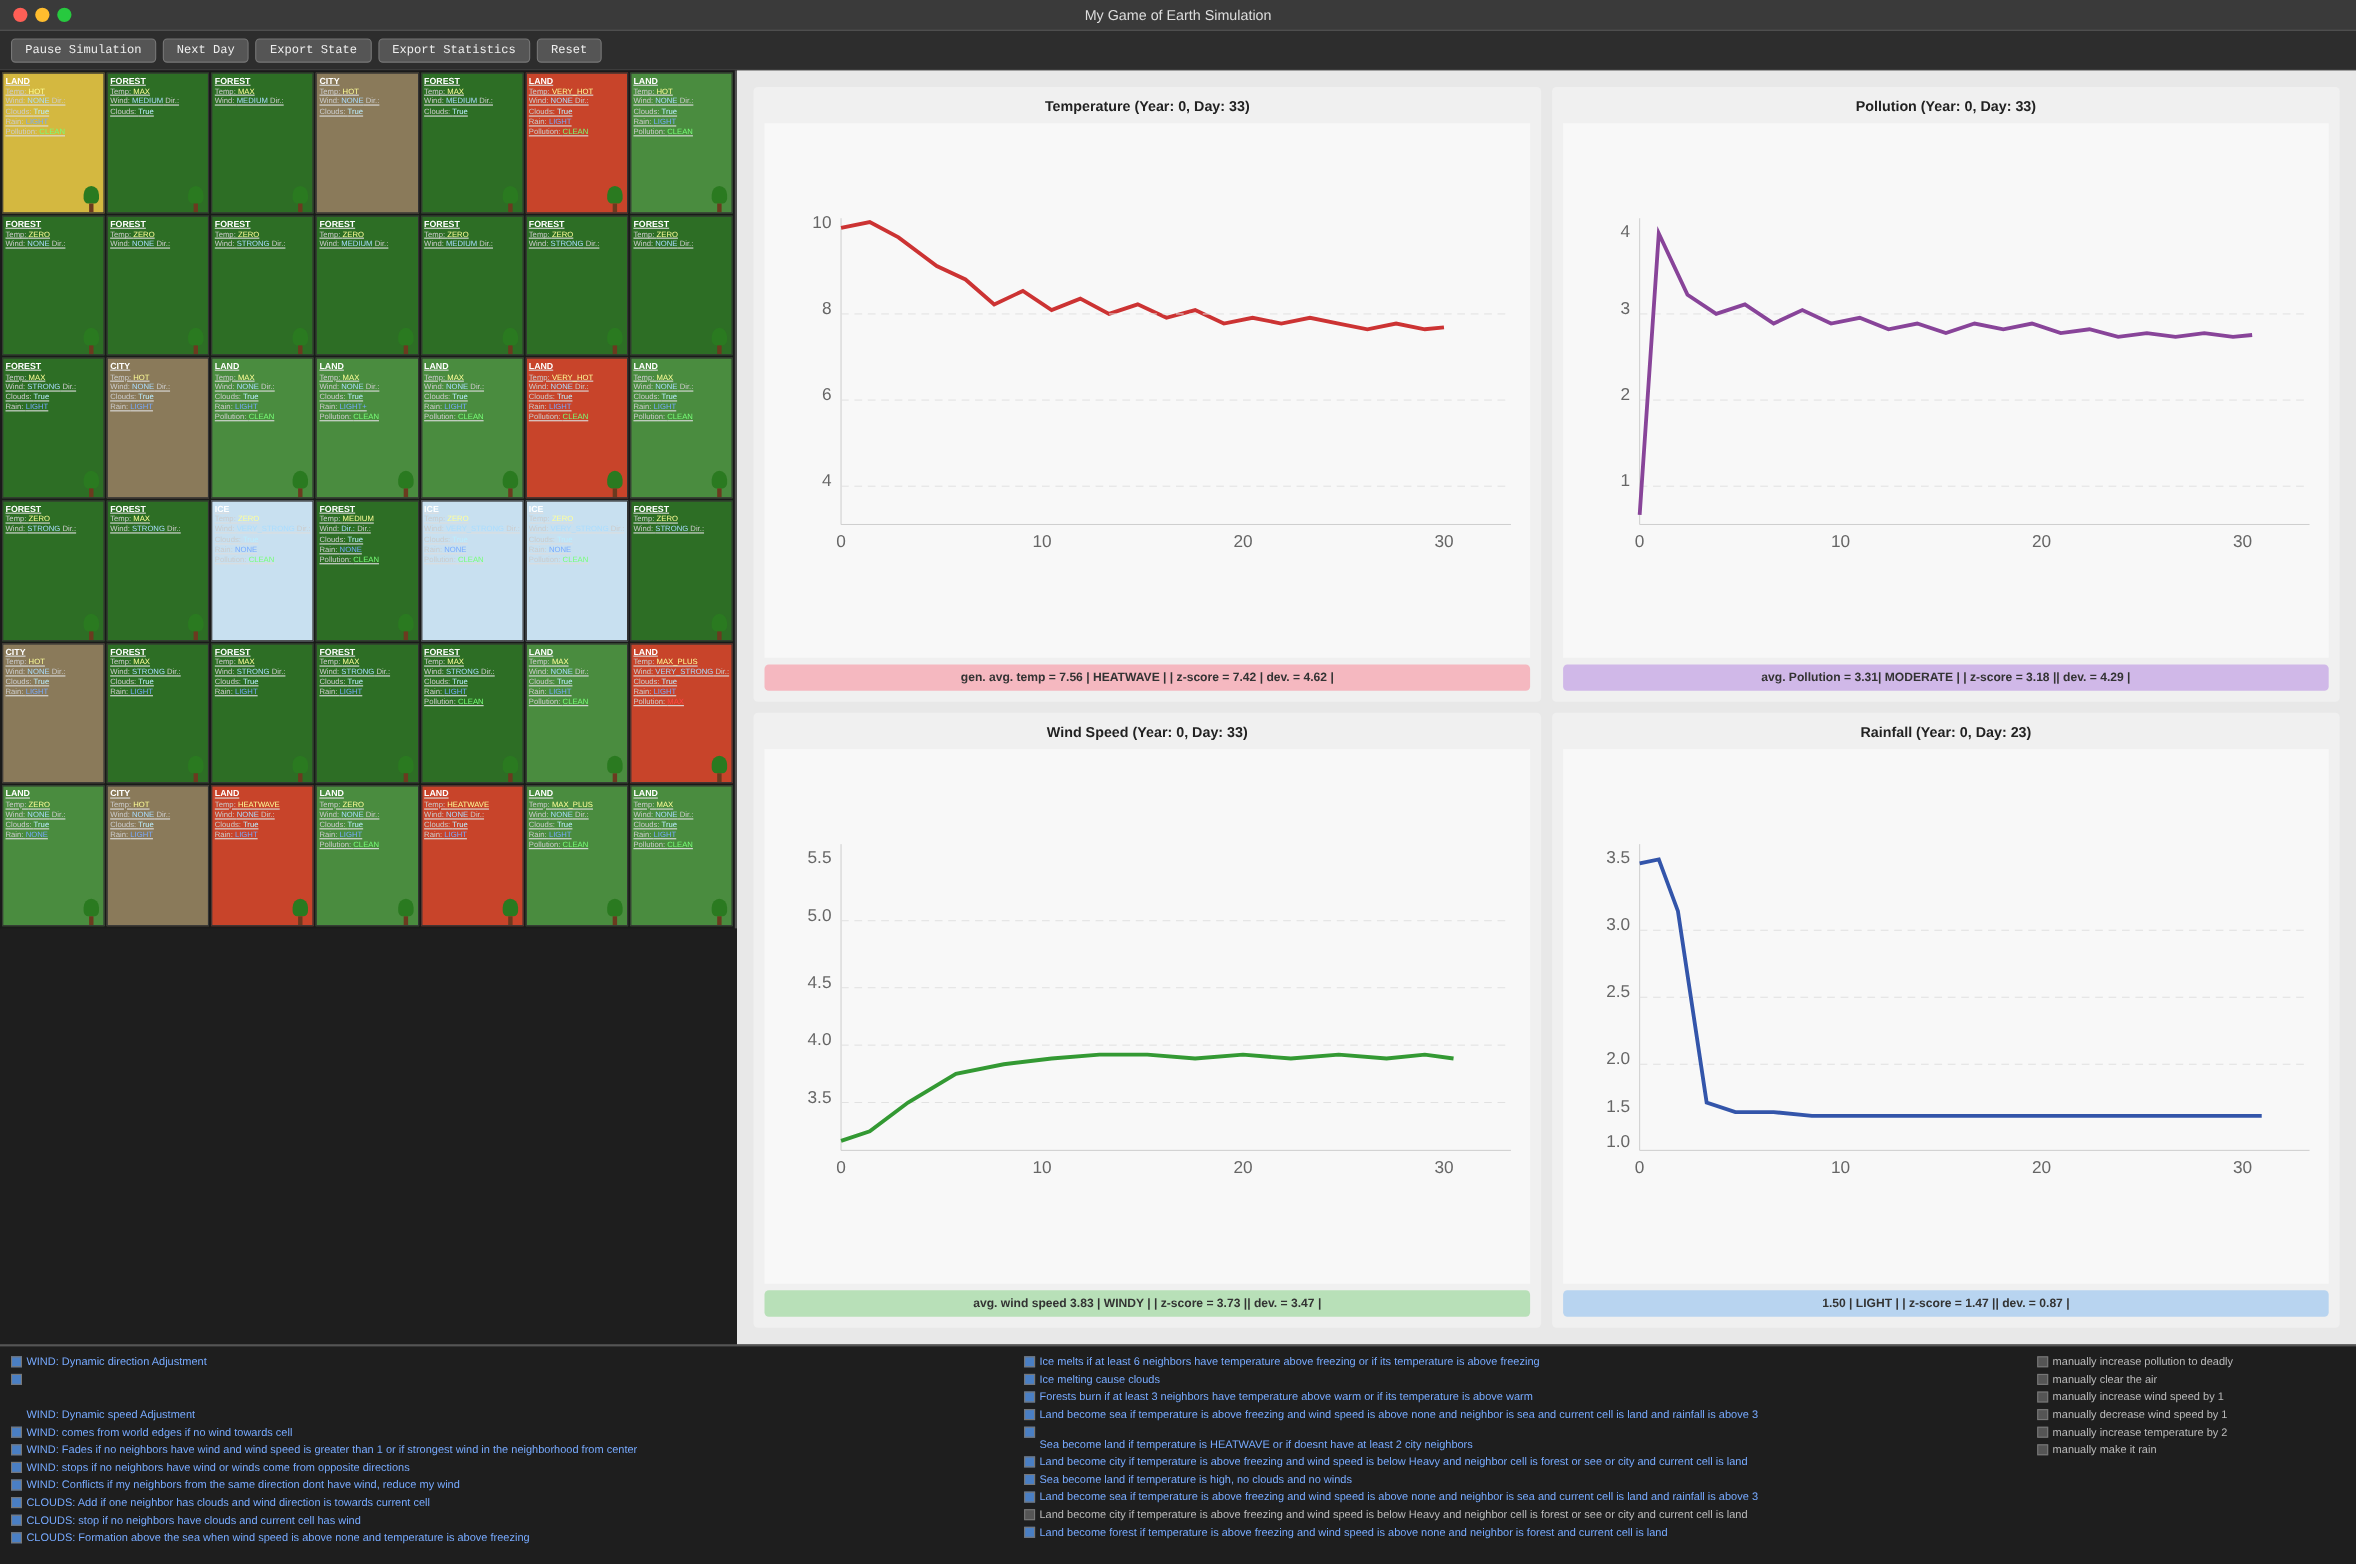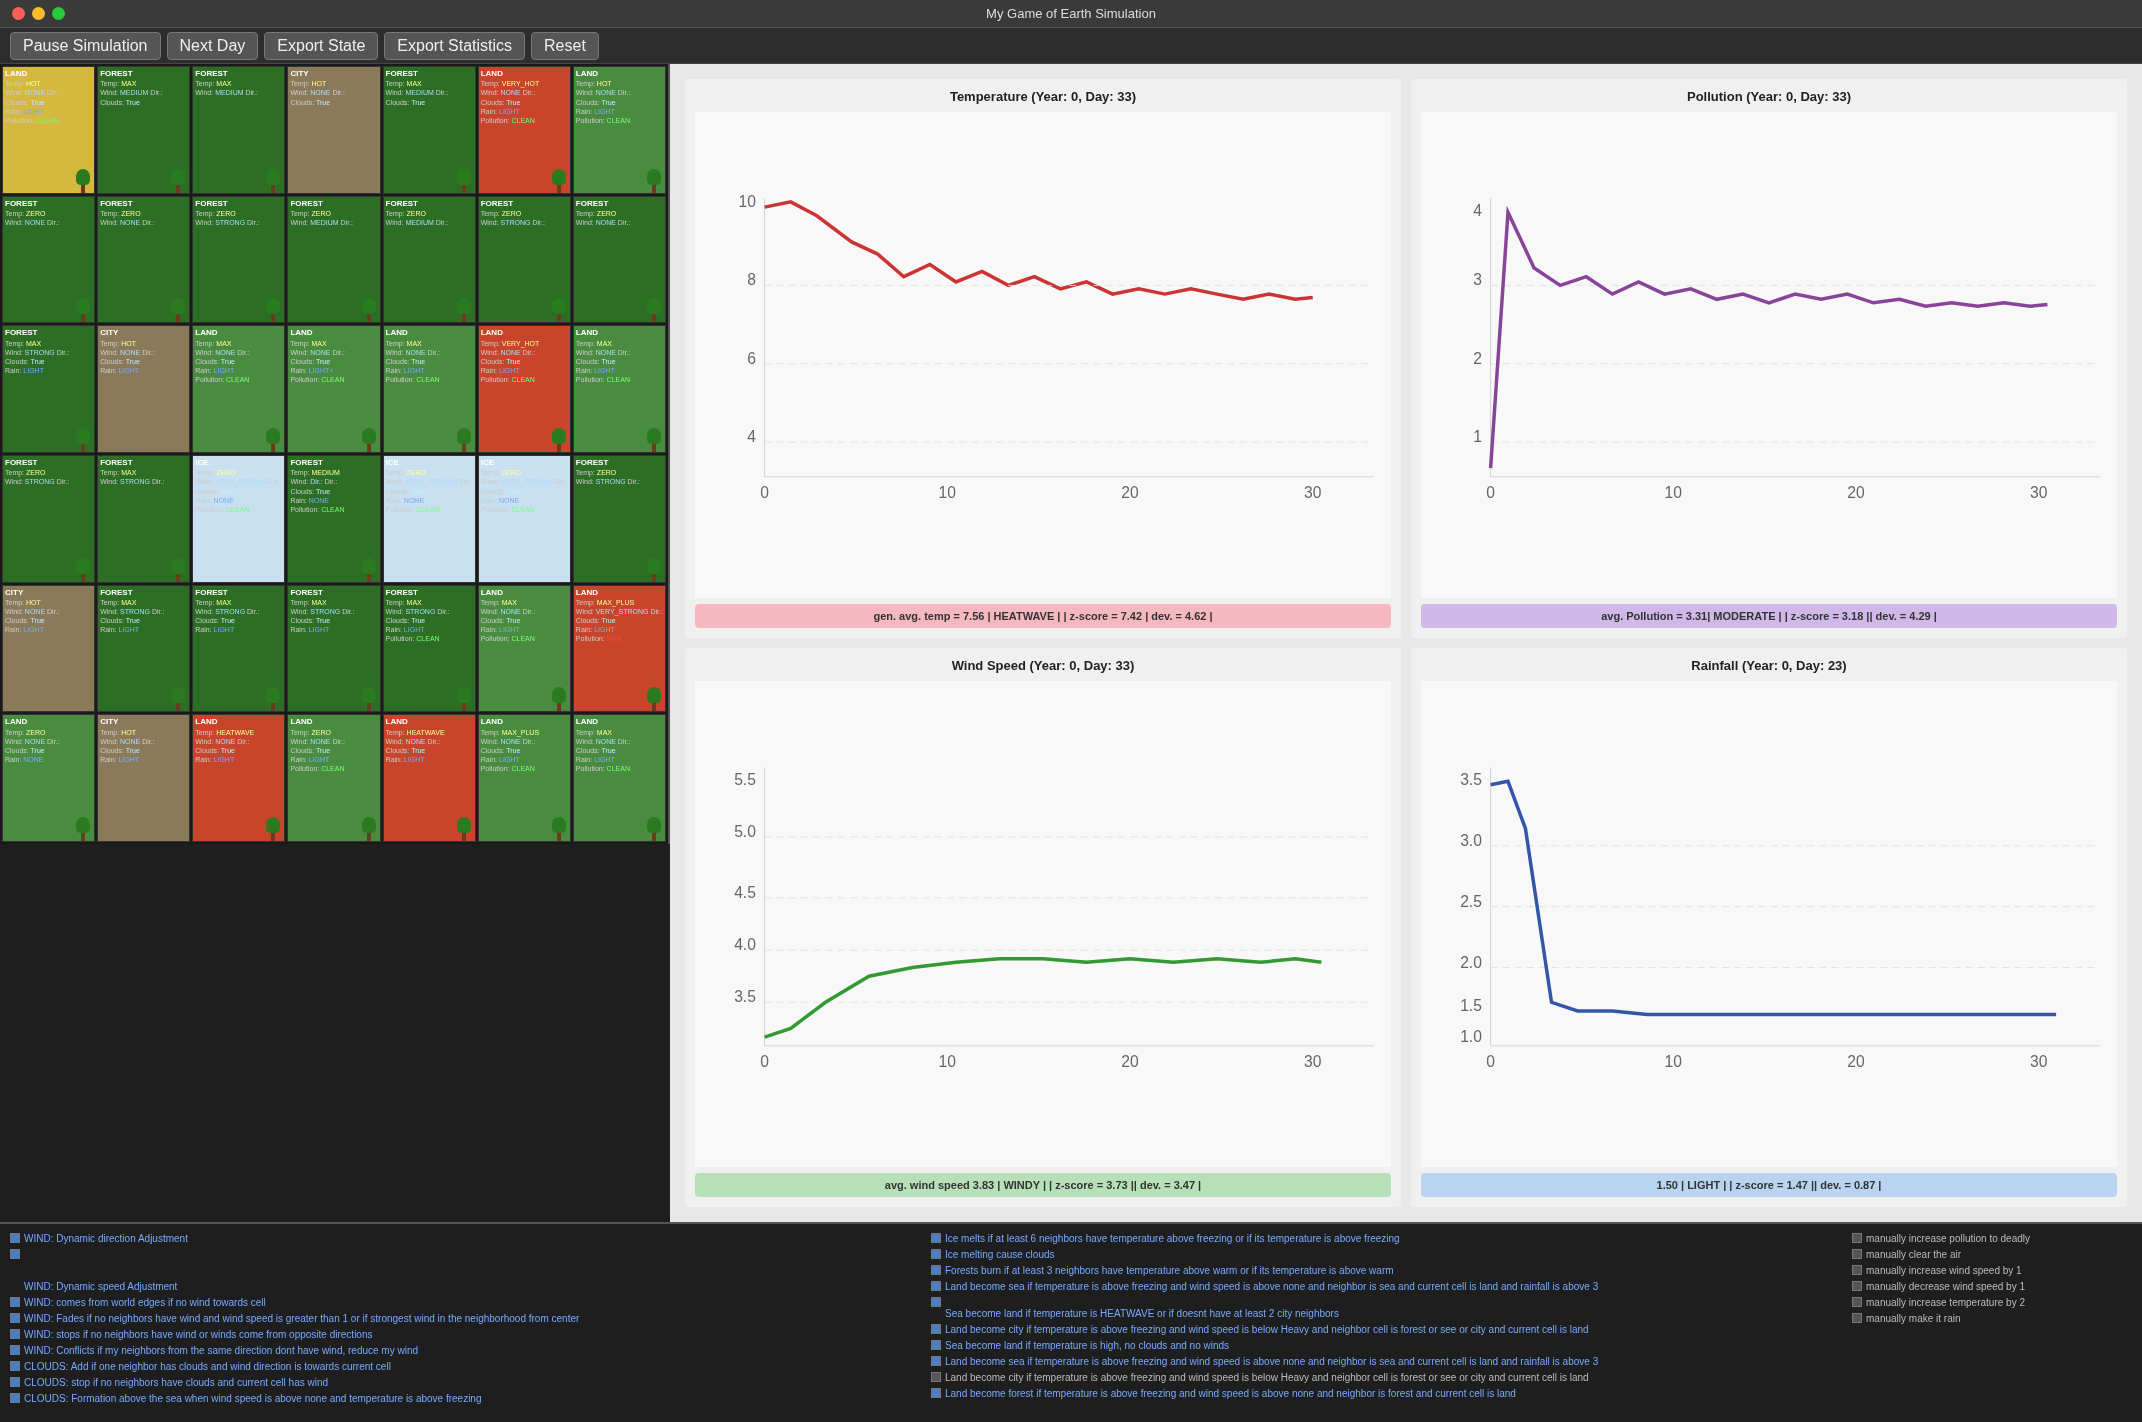--- a/index.html
+++ b/index.html
@@ -44,22 +44,23 @@
       padding: 0 10px;
       gap: 6px;
       border-bottom: 1px solid #444;
     }
     .tb-btn {
       background: #555;
       color: #eee;
       border: 1px solid #777;
       border-radius: 4px;
       padding: 4px 12px;
-      font-size: 16px;
+      font-size: 11px;
       cursor: pointer;
+      font-family: Liberation Mono, monospace;
     }
     
     #main {
       display: flex;
       height: calc(1422px - 64px - 200px);
     }
     
     #grid-panel {
       width: 670px;
       min-width: 670px;
@@ -207,21 +208,21 @@
 <div id="toolbar">
   <button class="tb-btn">Pause Simulation</button>
   <button class="tb-btn">Next Day</button>
   <button class="tb-btn">Export State</button>
   <button class="tb-btn">Export Statistics</button>
   <button class="tb-btn">Reset</button>
 </div>
 
 <div id="main">
 
-  <div id="grid-panel" style="height:780px;">
+  <div id="grid-panel" style="height:780px;text-decoration:underline;">
   <div class="cell cell-yellow">
       <span class="cell-title">LAND</span>
       <span class="cell-info">Temp: <span style="color:#ff9">HOT</span></span>
       <span class="cell-info">Wind: <span style="color:#adf">NONE</span> Dir.: </span>
       <span class="cell-info">Clouds: <span style="color:#bef">True</span></span>
       <span class="cell-info">Rain: <span class="cell-blue">LIGHT</span></span>
       <span class="cell-info">Pollution: <span class="cell-pollution-clean">CLEAN</span></span>
       <div class="tree">
           <div class="tree-top"></div>
           <div class="tree-trunk"></div>

